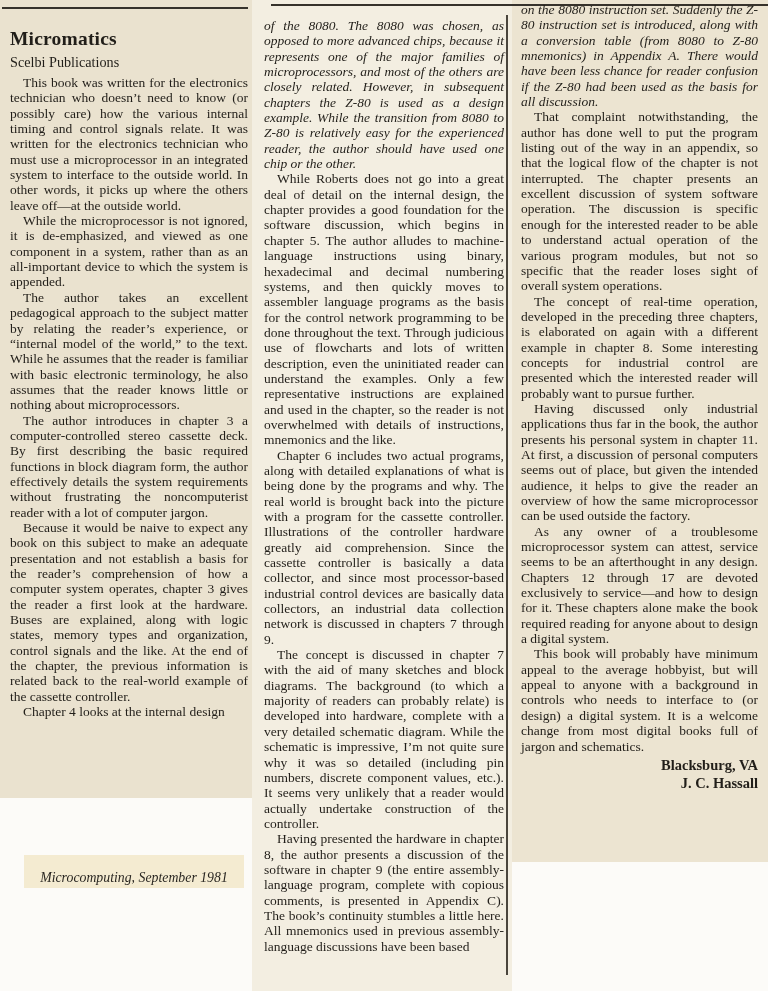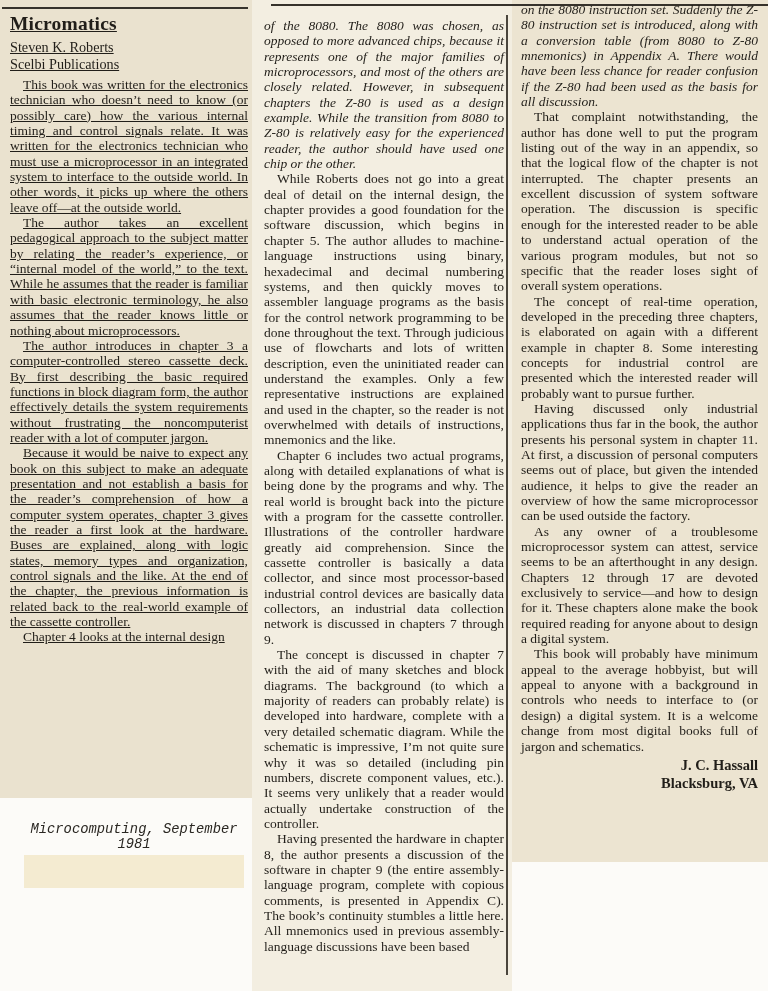--- a/index.html
+++ b/index.html
@@ -15,59 +15,59 @@
   .bg-col2 { position:absolute; left:252px; top:0; width:260px; height:991px; background:#f3eee1; }
   .bg-col3 { position:absolute; left:512px; top:0; width:256px; height:862px; background:#ece4d1; }
   .footer-strip { position:absolute; left:24px; top:855px; width:220px; height:33px; background:#f4ebd1; }
 
   
   .rule-top-left  { position:absolute; left:2px;  top:7px; width:246px; height:2px; background:#36322b; }
   .rule-top-right { position:absolute; left:271px; top:4px; width:497px; height:2px; background:#36322b; }
   .rule-vert      { position:absolute; left:506px; top:15px; width:2px; height:960px; background:#4a453c; }
 
   .col { position:absolute; text-align:justify; }
-  .col1 { left:10px;  top:13px; width:238px;text-decoration:underline; }
+  .col1 { left:10px;  top:28px; width:238px; }
   .col2 { left:264px; top:18px; width:240px; }
   .col3 { left:521px; top:2px; width:237px; }
 
   .book-title { font-size:19.5px; font-weight:bold; letter-spacing:.2px; margin:0 0 4px 0; text-align:left; }
   .byline { font-size:14.2px; line-height:17px; text-align:left; }
 
   .para { margin:0; font-size:13.5px; line-height:15.35px; text-indent:13px; }
   .para.cont { text-indent:0;font-style:italic; }
   .body-block { margin-top:4px; }
 
   .signature { margin-top:2px; text-align:right; font-weight:bold; font-size:14.5px; line-height:18px; }
 
   .footer-credit {
-    position:absolute; left:24px; top:822px; width:220px;
-    font-family:Liberation Mono, monospace;
+    position:absolute; left:24px; top:870px; width:220px;
+    font-family:Liberation Serif, serif;
     font-style:italic; font-size:13.8px; text-align:center; color:#2a2722;
   }
 </style>
 </head>
 <body>
 
 <div class="page">
 
   <div class="bg-col1"></div>
   <div class="bg-col2"></div>
   <div class="bg-col3"></div>
   <div class="footer-strip"></div>
 
   <div class="rule-top-left"></div>
   <div class="rule-top-right"></div>
   <div class="rule-vert"></div>
 
   <div class="col col1">
     <div class="book-title">Micromatics</div>
-    <div class="byline">Steven K. Roberts</div>
     <div class="byline">Scelbi Publications</div>
     <div class="body-block">
       <p class="para">This book was written for the electronics technician who doesn’t need to know (or possibly care) how the various internal timing and control signals relate. It was written for the electronics technician who must use a microprocessor in an integrated system to interface to the outside world. In other words, it picks up where the others leave off—at the outside world.</p>
+      <p class="para">While the microprocessor is not ignored, it is de-emphasized, and viewed as one component in a system, rather than as an all-important device to which the system is appended.</p>
       <p class="para">The author takes an excellent pedagogical approach to the subject matter by relating the reader’s experience, or “internal model of the world,” to the text. While he assumes that the reader is familiar with basic electronic terminology, he also assumes that the reader knows little or nothing about microprocessors.</p>
       <p class="para">The author introduces in chapter 3 a computer-controlled stereo cassette deck. By first describing the basic required functions in block diagram form, the author effectively details the system requirements without frustrating the noncomputerist reader with a lot of computer jargon.</p>
       <p class="para">Because it would be naive to expect any book on this subject to make an adequate presentation and not establish a basis for the reader’s comprehension of how a computer system operates, chapter 3 gives the reader a first look at the hardware. Buses are explained, along with logic states, memory types and organization, control signals and the like. At the end of the chapter, the previous information is related back to the real-world example of the cassette controller.</p>
       <p class="para">Chapter 4 looks at the internal design</p>
     </div>
   </div>
 
   <div class="col col2">
     <p class="para cont">of the 8080. The 8080 was chosen, as opposed to more advanced chips, because it represents one of the major families of microprocessors, and most of the others are closely related. However, in subsequent chapters the Z-80 is used as a design example. While the transition from 8080 to Z-80 is relatively easy for the experienced reader, the author should have used one chip or the other.</p>
     <p class="para">While Roberts does not go into a great deal of detail on the internal design, the chapter provides a good foundation for the software discussion, which begins in chapter 5. The author alludes to machine-language instructions using binary, hexadecimal and decimal numbering systems, and then quickly moves to assembler language programs as the basis for the control network programming to be done throughout the text. Through judicious use of flowcharts and lots of written description, even the uninitiated reader can understand the examples. Only a few representative instructions are explained and used in the chapter, so the reader is not overwhelmed with details of instructions, mnemonics and the like.</p>
@@ -77,20 +77,20 @@
   </div>
 
   <div class="col col3">
     <p class="para cont">on the 8080 instruction set. Suddenly the Z-80 instruction set is introduced, along with a conversion table (from 8080 to Z-80 mnemonics) in Appendix A. There would have been less chance for reader confusion if the Z-80 had been used as the basis for all discussion.</p>
     <p class="para">That complaint notwithstanding, the author has done well to put the program listing out of the way in an appendix, so that the logical flow of the chapter is not interrupted. The chapter presents an excellent discussion of system software operation. The discussion is specific enough for the interested reader to be able to understand actual operation of the various program modules, but not so specific that the reader loses sight of overall system operations.</p>
     <p class="para">The concept of real-time operation, developed in the preceding three chapters, is elaborated on again with a different example in chapter 8. Some interesting concepts for industrial control are presented which the interested reader will probably want to pursue further.</p>
     <p class="para">Having discussed only industrial applications thus far in the book, the author presents his personal system in chapter 11. At first, a discussion of personal computers seems out of place, but given the intended audience, it helps to give the reader an overview of how the same microprocessor can be used outside the factory.</p>
     <p class="para">As any owner of a troublesome microprocessor system can attest, service seems to be an afterthought in any design. Chapters 12 through 17 are devoted exclusively to service—and how to design for it. These chapters alone make the book required reading for anyone about to design a digital system.</p>
     <p class="para">This book will probably have minimum appeal to the average hobbyist, but will appeal to anyone with a background in controls who needs to interface to (or design) a digital system. It is a welcome change from most digital books full of jargon and schematics.</p>
     <div class="signature">
+      <div>Blacksburg, VA</div>
       <div>J. C. Hassall</div>
-      <div>Blacksburg, VA</div>
     </div>
   </div>
 
   <div class="footer-credit">Microcomputing, September 1981</div>
 
 </div>
 
 </body></html>

